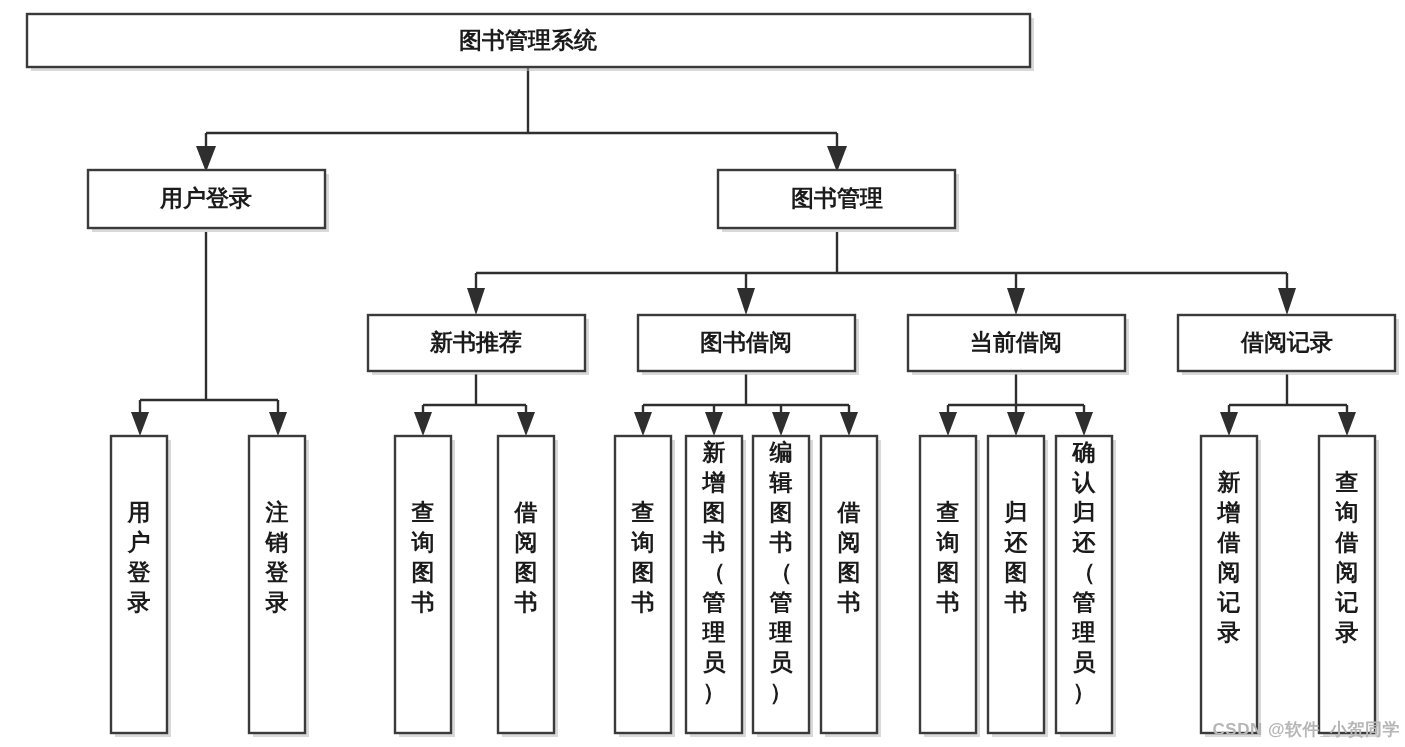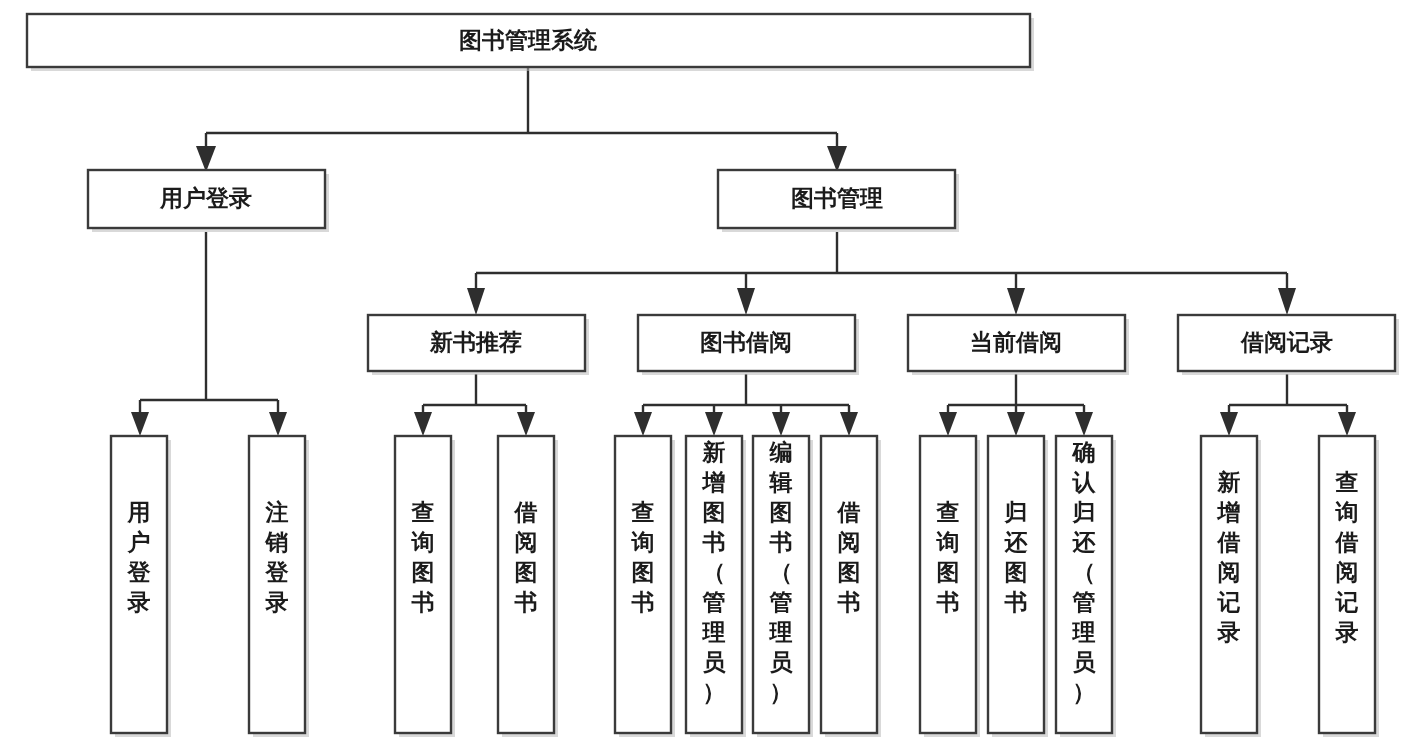--- a/index.html
+++ b/index.html
@@ -248,13 +248,14 @@
       <rect class="node-rect" x="1194" y="436" width="56" height="297"></rect>
       <text class="node-label-v" x="1222" y="490"><tspan x="1222" y="490">新</tspan><tspan x="1222" y="520">增</tspan><tspan x="1222" y="550">借</tspan><tspan x="1222" y="580">阅</tspan><tspan x="1222" y="610">记</tspan><tspan x="1222" y="640">录</tspan></text>
     </g>
     <g>
       <rect class="node-shadow" x="1316" y="440" width="56" height="297"></rect>
       <rect class="node-rect" x="1312" y="436" width="56" height="297"></rect>
       <text class="node-label-v" x="1340" y="490"><tspan x="1340" y="490">查</tspan><tspan x="1340" y="520">询</tspan><tspan x="1340" y="550">借</tspan><tspan x="1340" y="580">阅</tspan><tspan x="1340" y="610">记</tspan><tspan x="1340" y="640">录</tspan></text>
     </g>
   </svg>
 
+  <div class="watermark">CSDN @软件_小贺同学</div>
 </div>
 
 </body></html>

